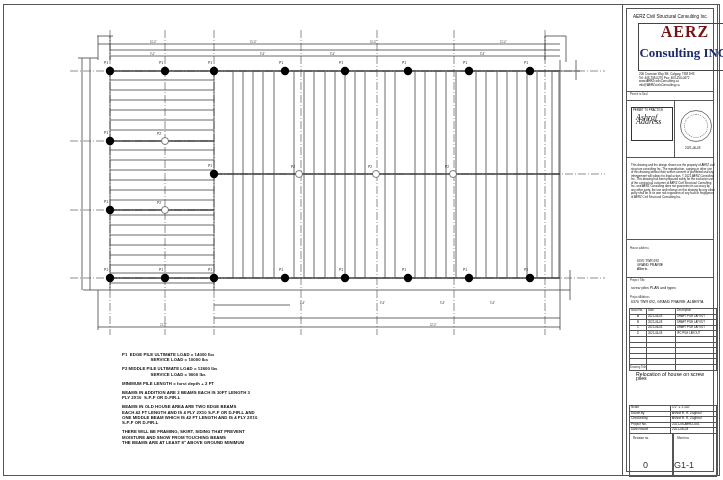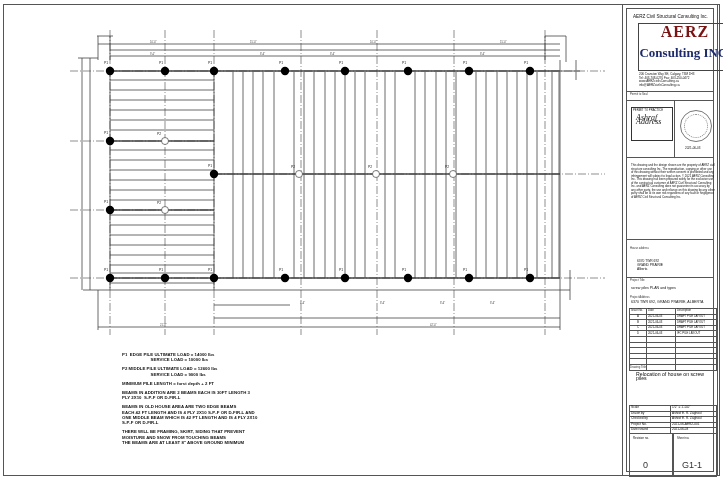--- a/index.html
+++ b/index.html
@@ -31,21 +31,21 @@
     table.issues { position:absolute; left:2px; top:299px; width:88px; border-collapse:collapse; font-size:2.8px; }
     table.issues td, table.issues th { border:1px solid #555; height:4.6px; padding:0 1px; font-weight:normal; text-align:left; }
     .dwg-title { position:absolute; left:9px; top:364px; font-size:5.2px; }
     table.meta { position:absolute; left:2px; top:396px; width:88px; border-collapse:collapse; font-size:3.2px; }
     table.meta td { border:1px solid #555; height:4.5px; padding:0 1px; }
     .rev-box { position:absolute; left:2px; top:424px; width:44px; height:44px; border:1px solid #555; box-sizing:border-box; }
     .sheet-box { position:absolute; left:46px; top:424px; width:44px; height:44px; border:1px solid #555; box-sizing:border-box; }
     .boxlbl { position:absolute; left:3px; top:3px; font-size:2.9px; }
     .boxval { position:absolute; left:0; right:0; bottom:8px; font-size:9px; color:#333; }
     .rev-box .boxval { left:13px; }
-    .sheet-box .boxval { left:8px; }
+    .sheet-box .boxval { left:0; }
   </style>
 </head>
 <body>
 
 <div class="sheet"></div>
 
 <div class="plan">
   <svg width="620" height="480" viewBox="0 0 620 480">
     <g stroke="#444" stroke-width="0.8" fill="none">
 

